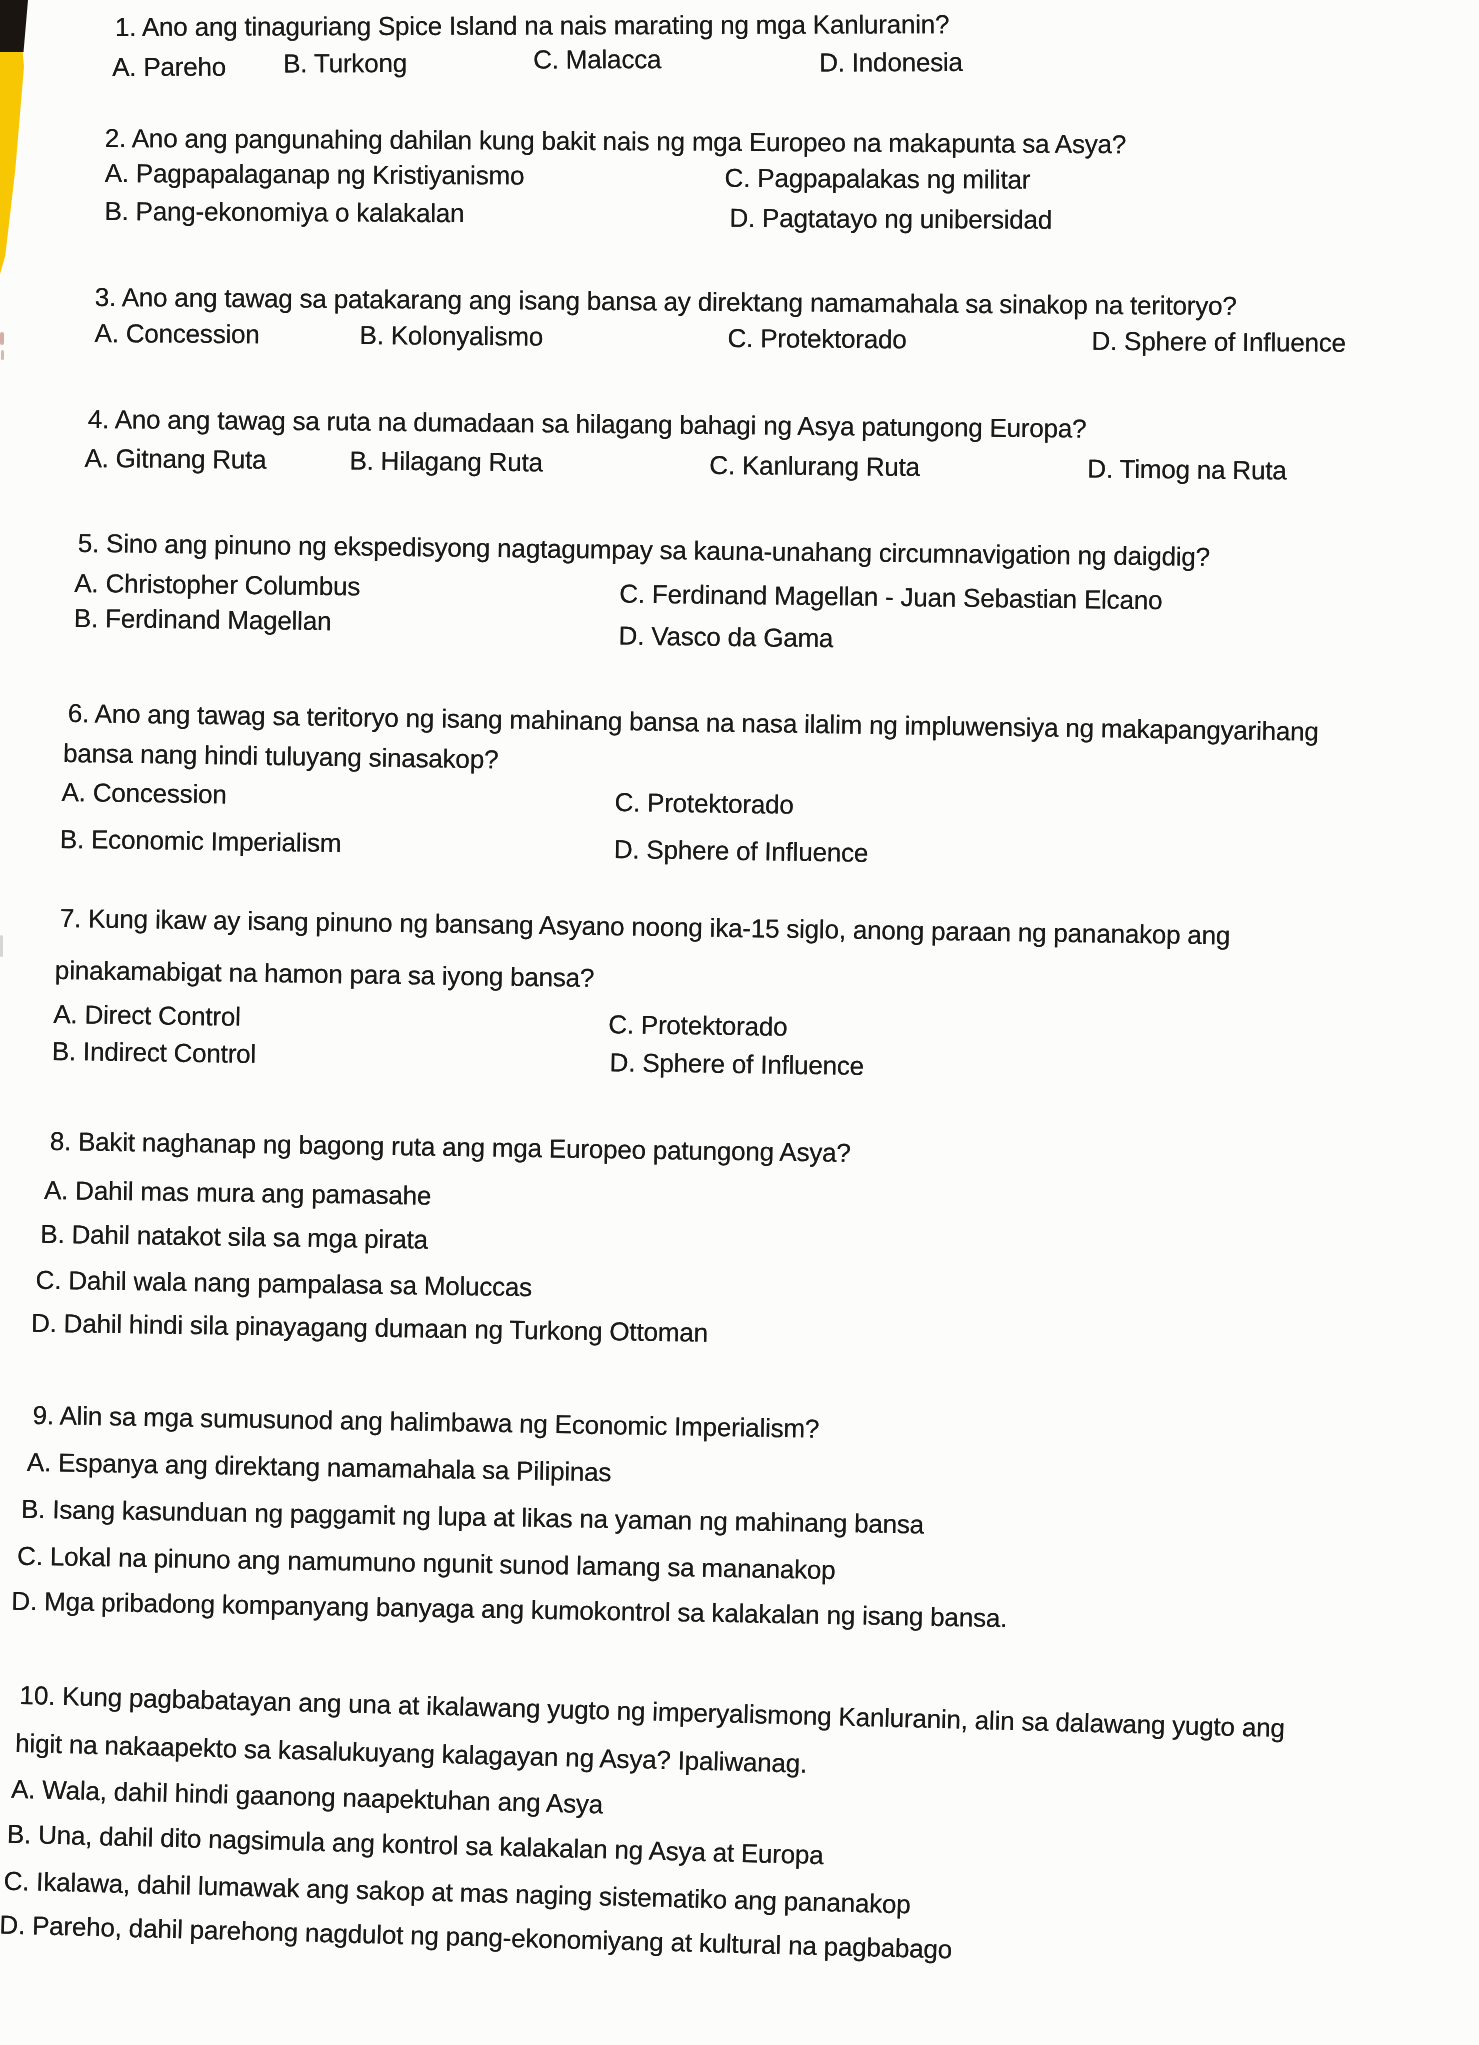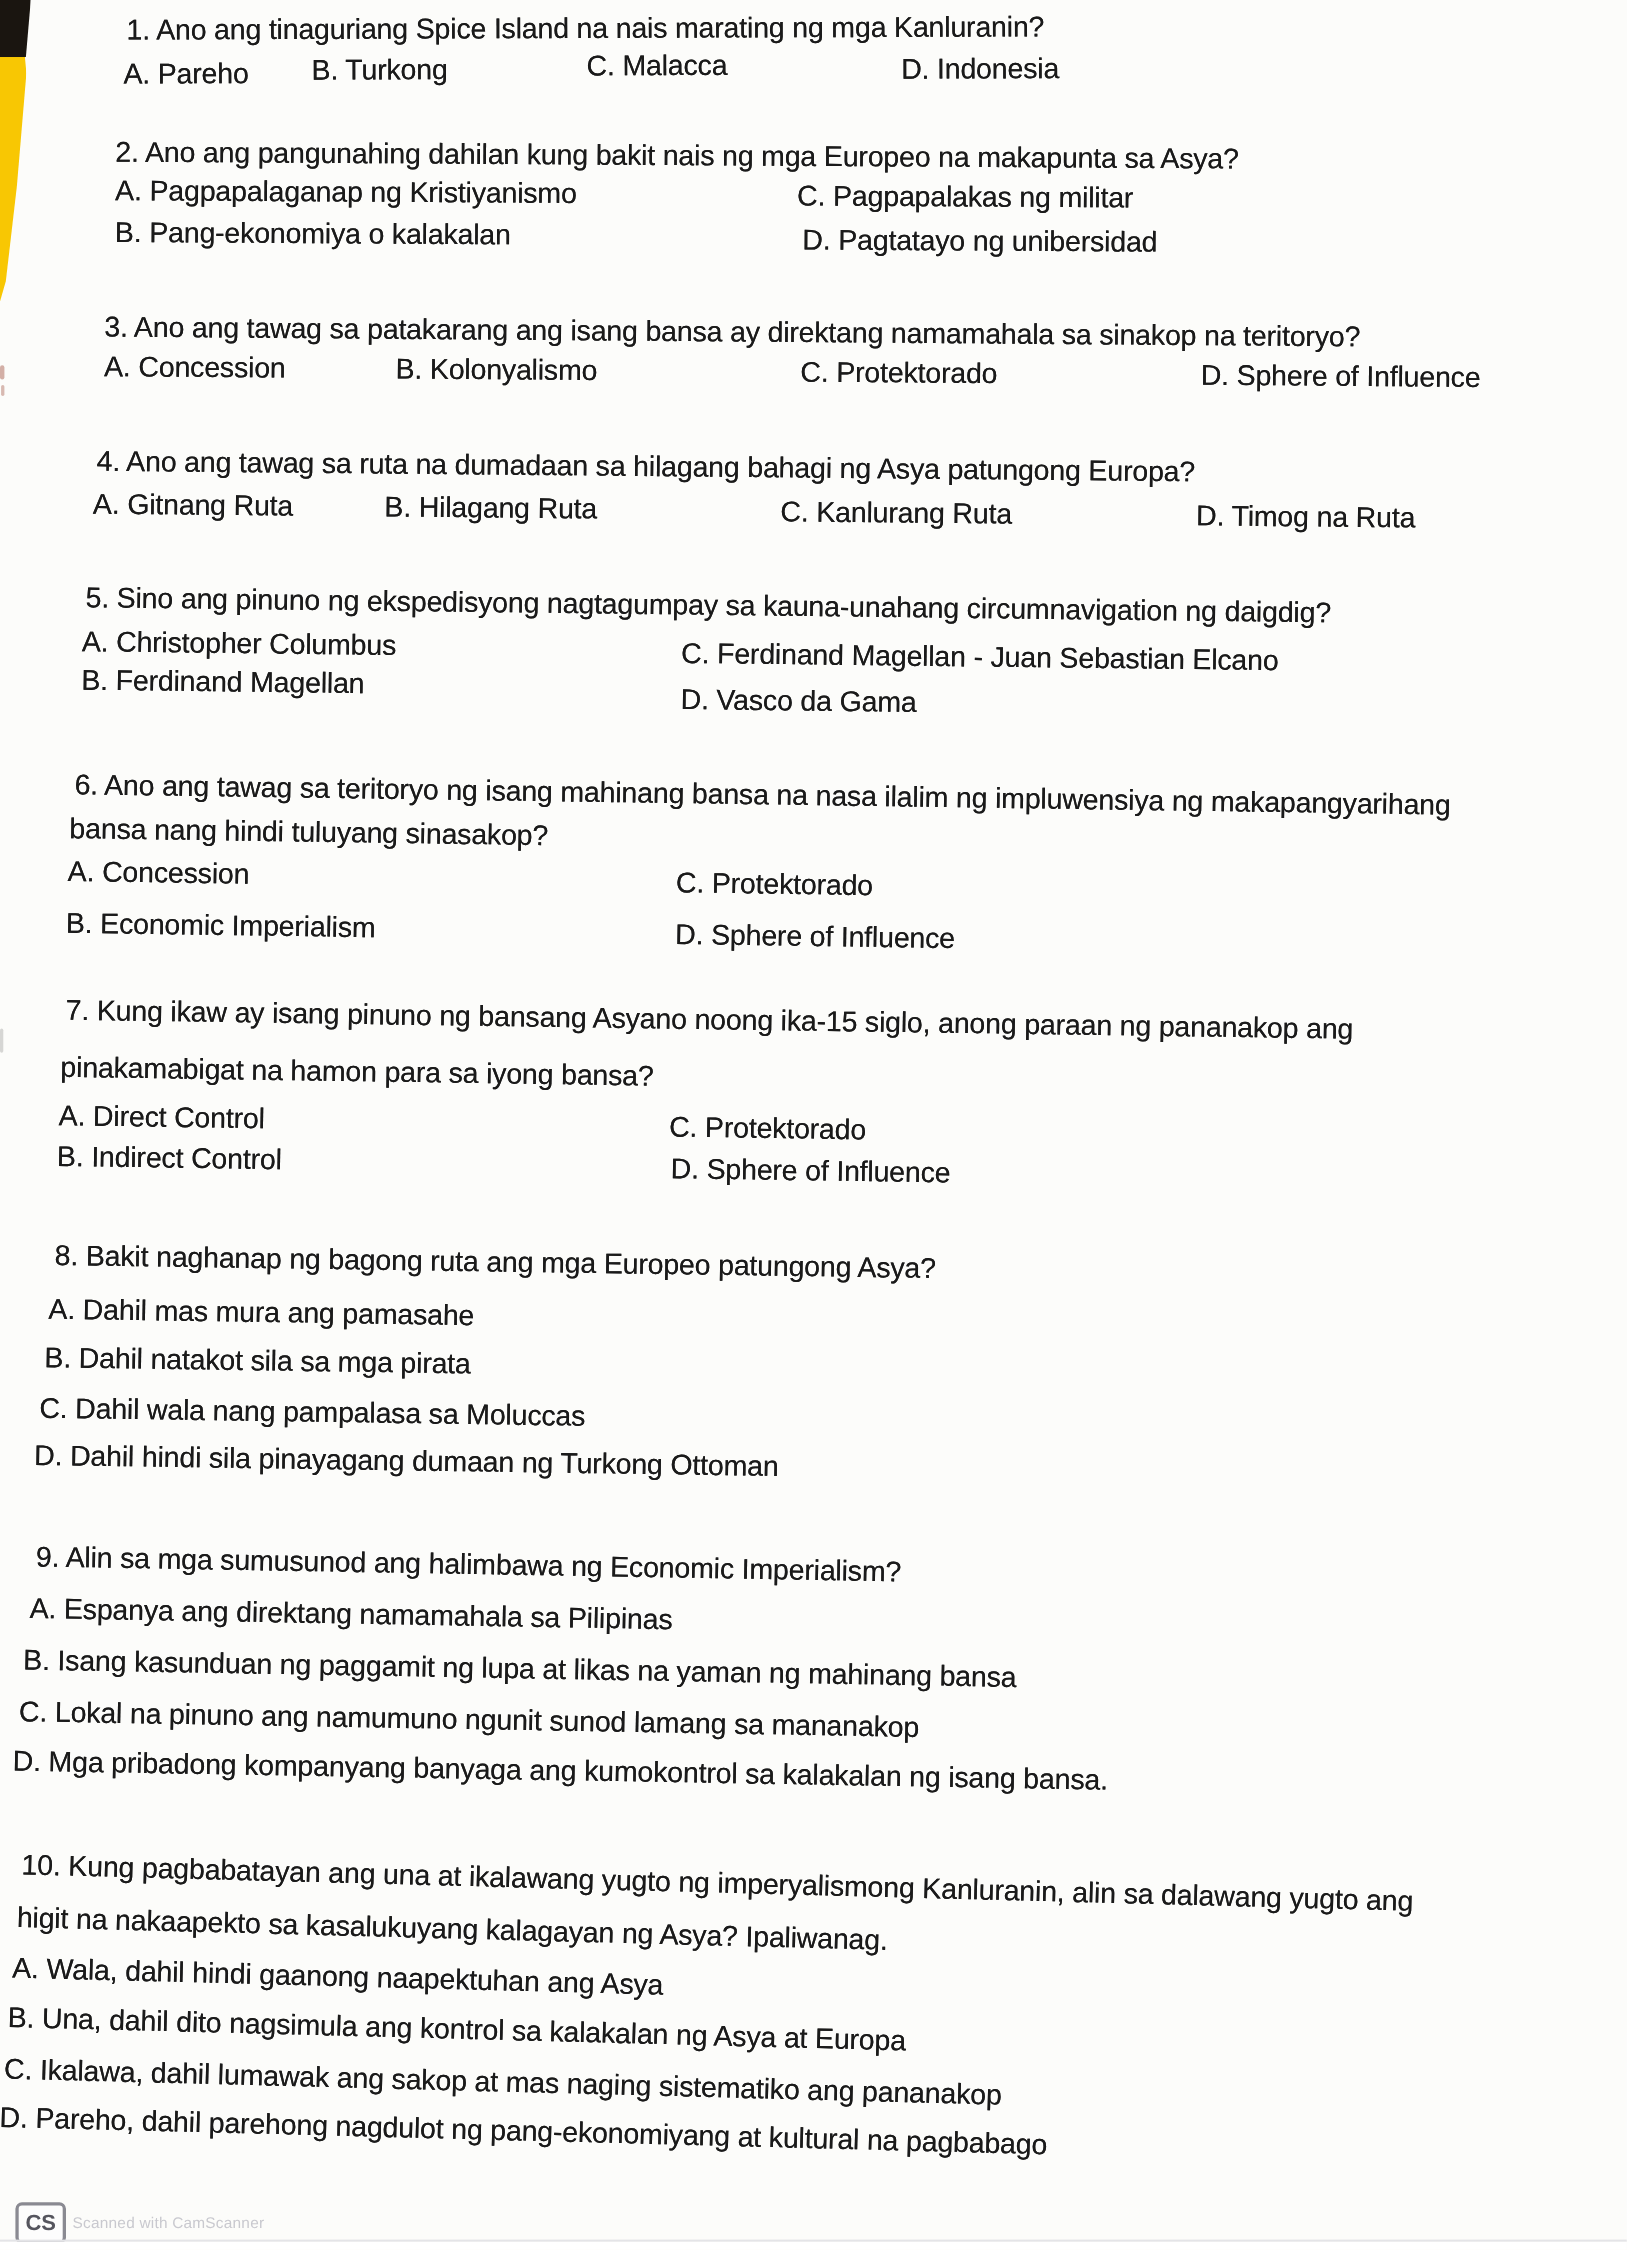--- a/index.html
+++ b/index.html
@@ -142,23 +142,14 @@
 
   <section class="q" style="left:20px;top:1680px;transform:rotate(1.5deg);">
     <div class="line" style="left:0;top:0;">10. Kung pagbabatayan ang una at ikalawang yugto ng imperyalismong Kanluranin, alin sa dalawang yugto ang</div>
     <div class="line" style="left:-3px;top:48px;">higit na nakaapekto sa kasalukuyang kalagayan ng Asya? Ipaliwanag.</div>
     <div class="line" style="left:-6px;top:94px;">A. Wala, dahil hindi gaanong naapektuhan ang Asya</div>
     <div class="line" style="left:-9px;top:139px;">B. Una, dahil dito nagsimula ang kontrol sa kalakalan ng Asya at Europa</div>
     <div class="line" style="left:-11px;top:186px;">C. Ikalawa, dahil lumawak ang sakop at mas naging sistematiko ang pananakop</div>
     <div class="line" style="left:-14px;top:230px;">D. Pareho, dahil parehong nagdulot ng pang-ekonomiyang at kultural na pagbabago</div>
   </section>
 
-  <div class="footer">
-    <div class="cs-logo">
-      <span>CS</span>
-    </div>
-    <div class="cs-logo-base"></div>
-    <div class="watermark">Scanned with CamScanner</div>
-    <div class="footer-divider"></div>
-    <div class="footer-white"></div>
-  </div>
 
 </div>
 
 </body></html>

